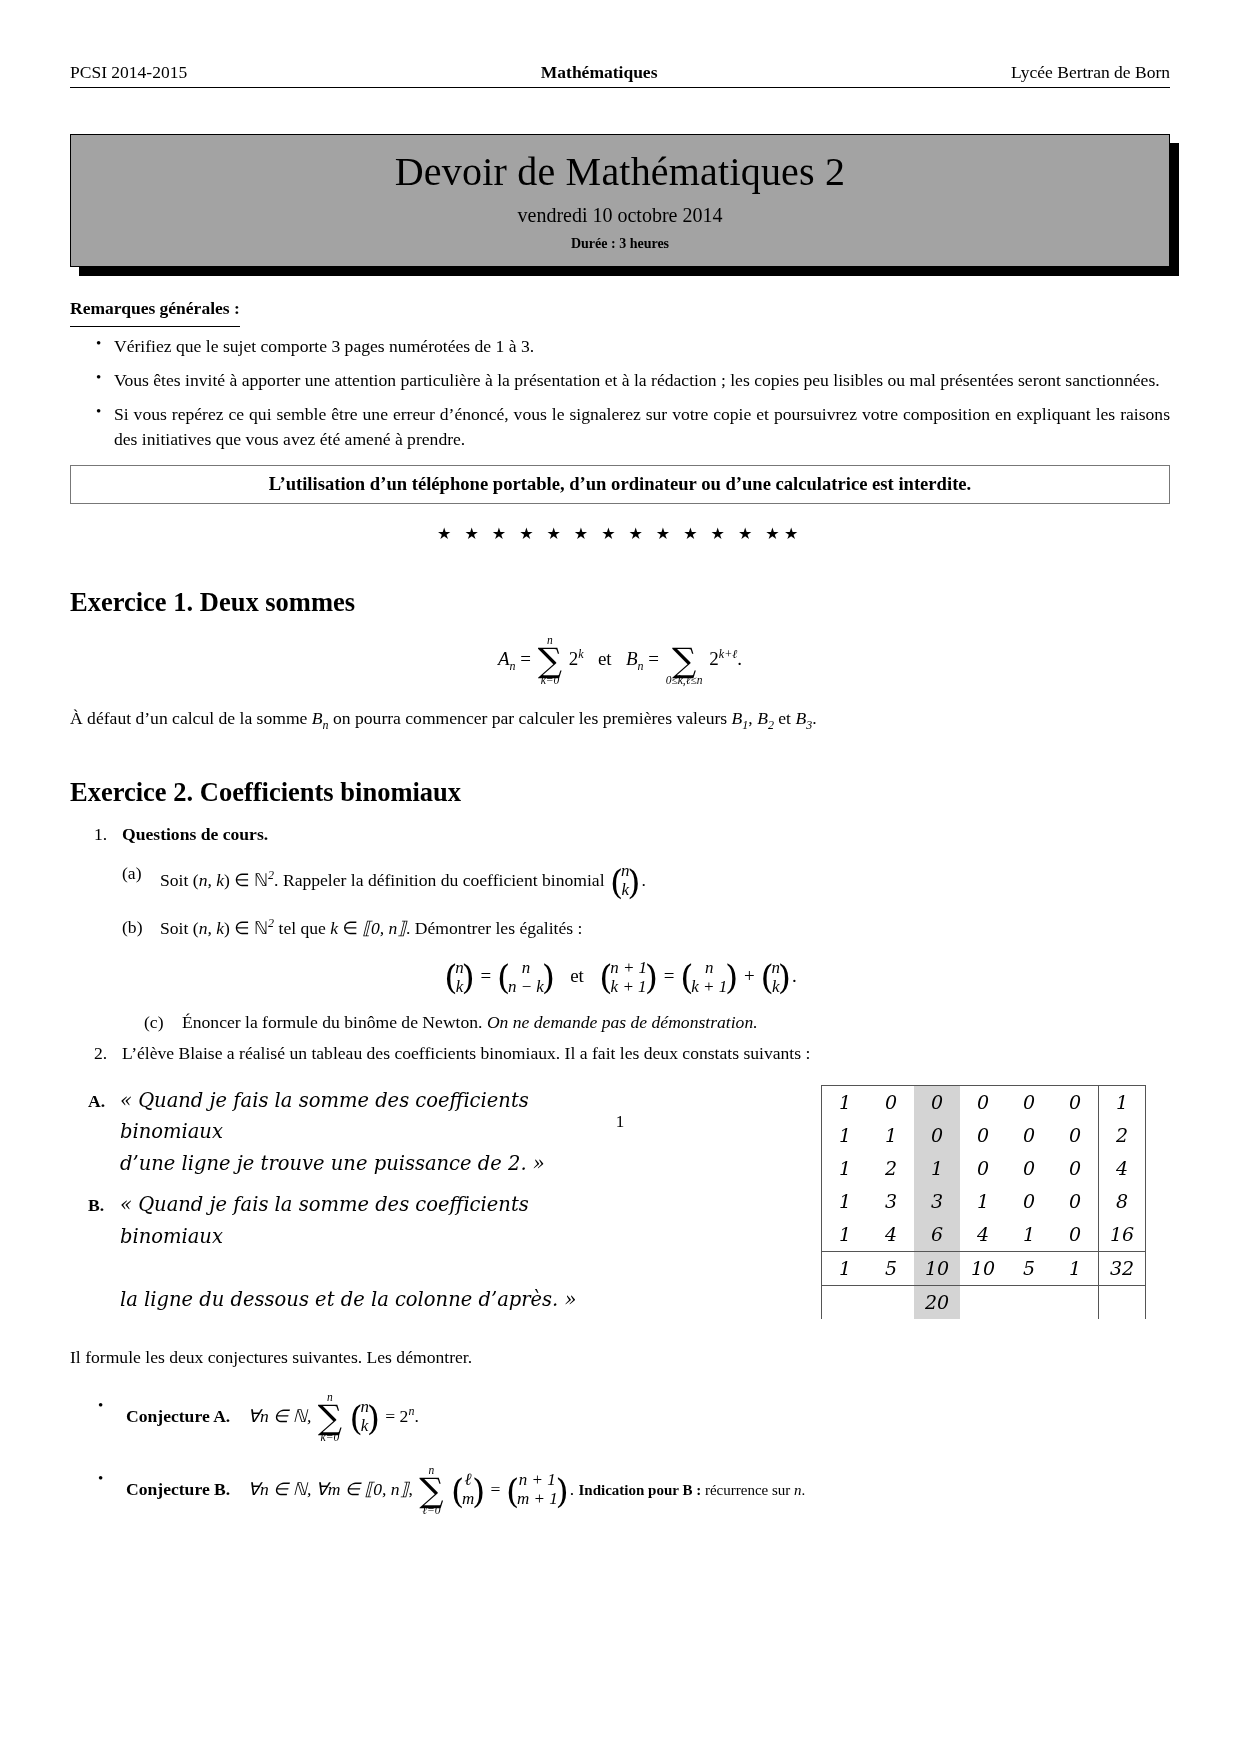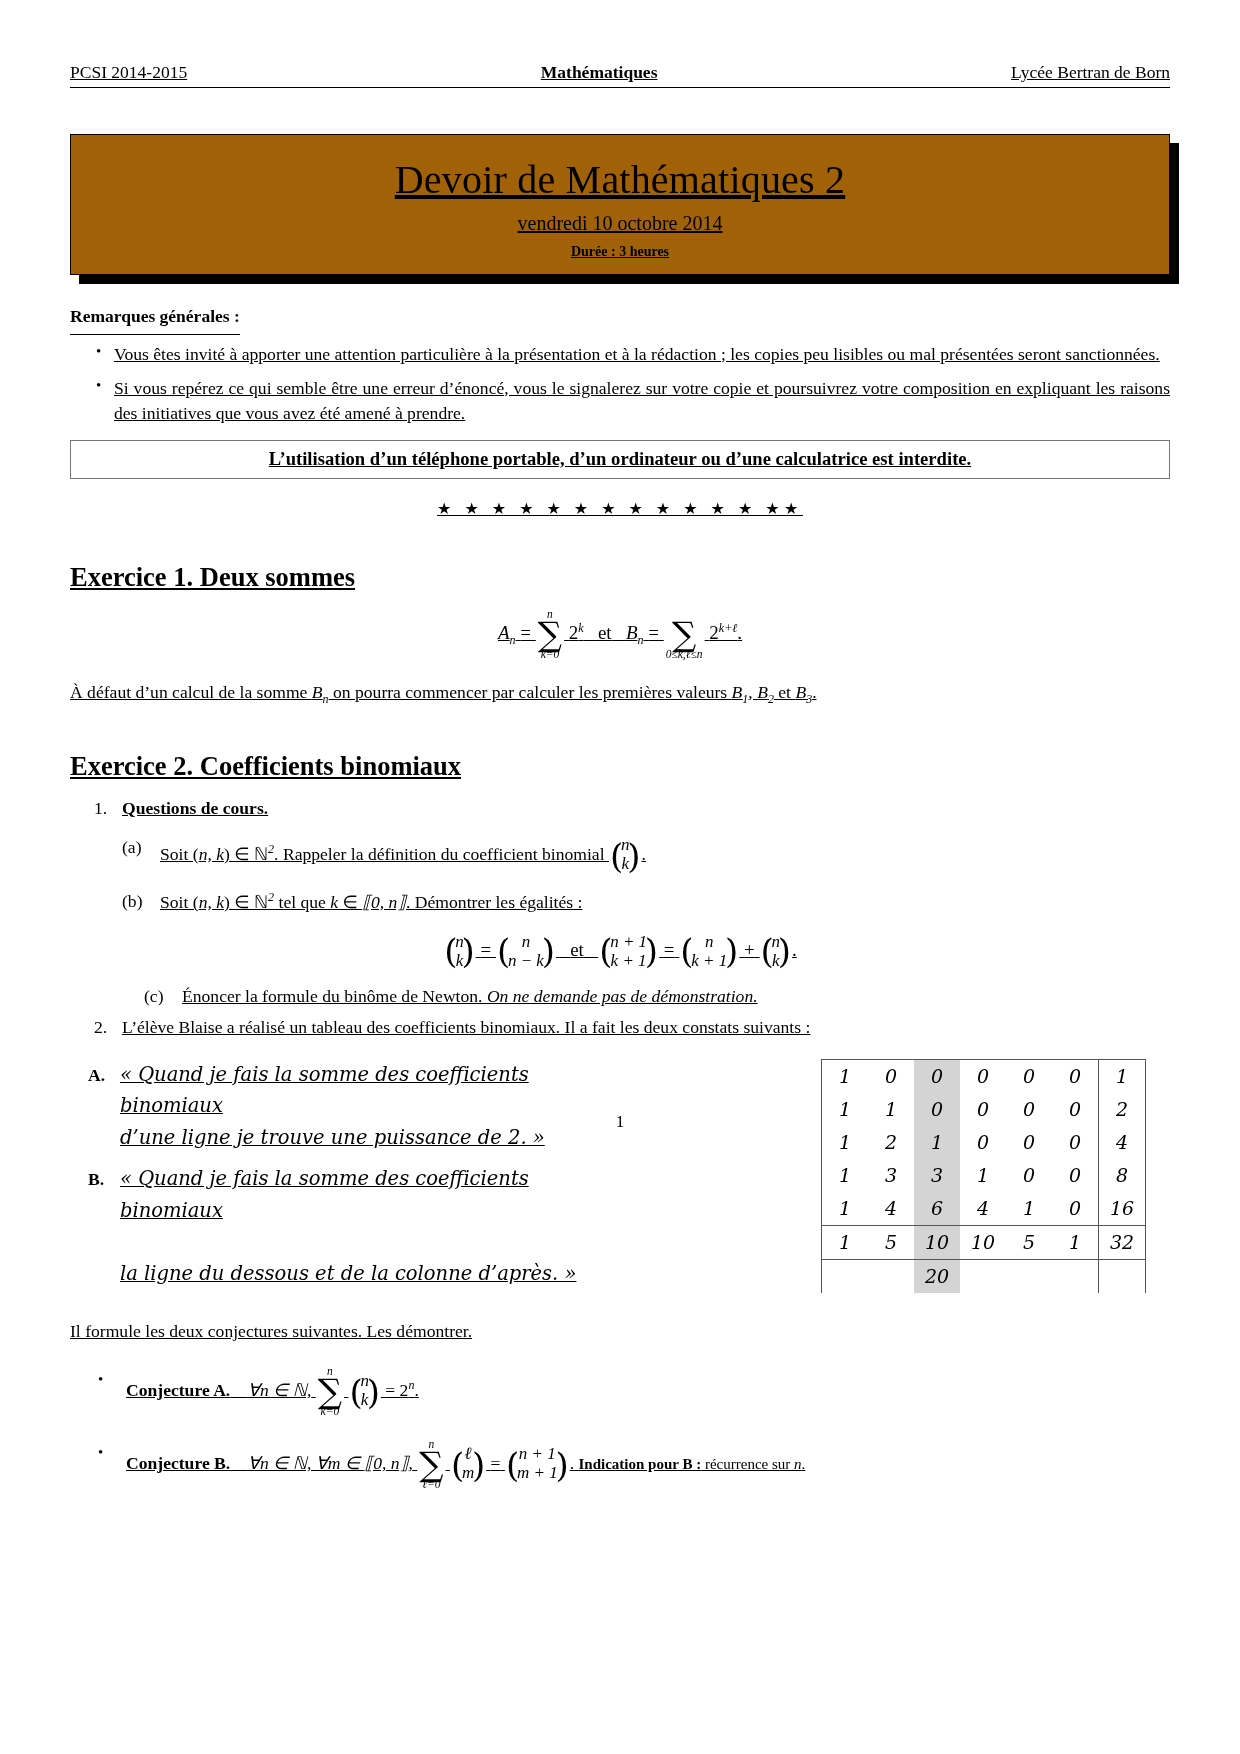--- a/index.html
+++ b/index.html
@@ -5,39 +5,39 @@
   html,body{margin:0;padding:0;background:#fff;}
   body{
     width:1240px;height:1754px;
     font-family:"Liberation Serif",serif;
     color:#000;
     position:relative;
     overflow:hidden;
   }
   .page{
     position:absolute;
-    left:70px;top:0;width:1100px;height:1250px;text-decoration:underline;
+    left:70px;top:0;width:1100px;height:1250px;
   }
   
   .runhead{
     display:flex;justify-content:space-between;align-items:baseline;
     font-size:17.5px;padding-top:62px;
   }
   .runhead .center{font-weight:bold;}
   .rule{border-bottom:1.1px solid #000;margin-top:4px;}
 
   
   .titlewrap{position:relative;margin-top:46px;}
   .titleshadow{
     position:absolute;left:9px;top:9px;right:-9px;bottom:-9px;
     background:#000;
   }
   .titlebox{
-    position:relative;border:1.3px solid #000;background:#a16207;
-    padding:22px 10px 14px;text-align:center;
+    position:relative;border:1.3px solid #000;background:#a3a3a3;
+    padding:14px 10px 14px;text-align:center;
   }
   .titlebox h1{
     margin:0;font-size:40px;font-weight:normal;letter-spacing:.2px;
     line-height:1.14;
   }
   .titlebox .date{font-size:20px;margin-top:9px;}
   .titlebox .duree{font-size:14px;font-weight:bold;margin-top:9px;}
 
   
   .remtitle{
@@ -155,20 +155,21 @@
     <div class="titlebox">
       <h1>Devoir de Mathématiques 2</h1>
       <div class="date">vendredi 10 octobre 2014</div>
       <div class="duree">Durée : 3 heures</div>
     </div>
   </div>
 
   <div>
     <div class="remtitle">Remarques générales :</div>
     <ul class="rem">
+      <li>Vérifiez que le sujet comporte 3 pages numérotées de 1 à 3.</li>
       <li>Vous êtes invité à apporter une attention particulière à la présentation et à la rédaction ; les copies peu lisibles ou mal présentées seront sanctionnées.</li>
       <li>Si vous repérez ce qui semble être une erreur d’énoncé, vous le signalerez sur votre copie et poursuivrez votre composition en expliquant les raisons des initiatives que vous avez été amené à prendre.</li>
     </ul>
     <div class="interdit">L’utilisation d’un téléphone portable, d’un ordinateur ou d’une calculatrice est interdite.</div>
     <div class="stars">★ ★ ★ ★ ★ ★ ★ ★ ★ ★ ★ ★ ★★</div>
   </div>
 
   <h2 class="ex">Exercice 1. Deux sommes</h2>
 
 

